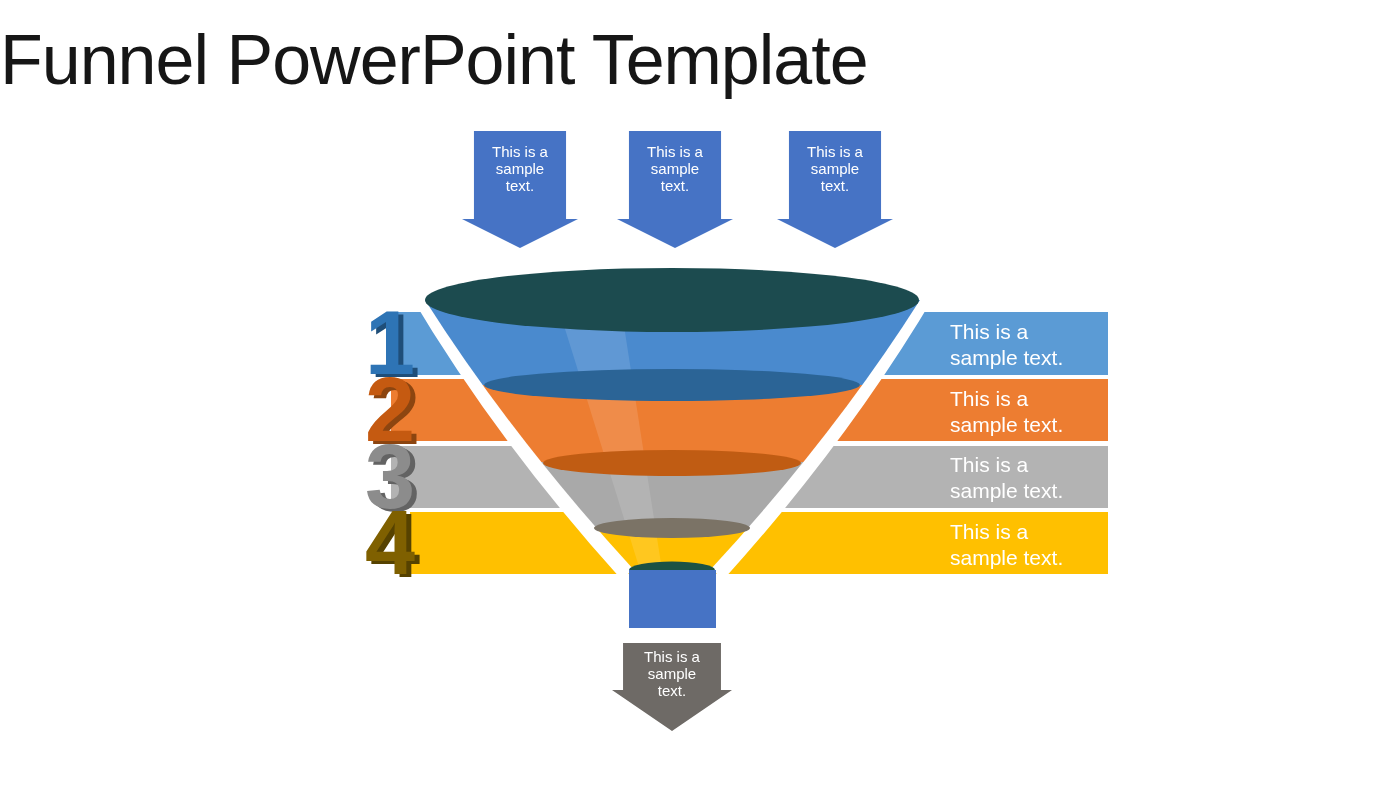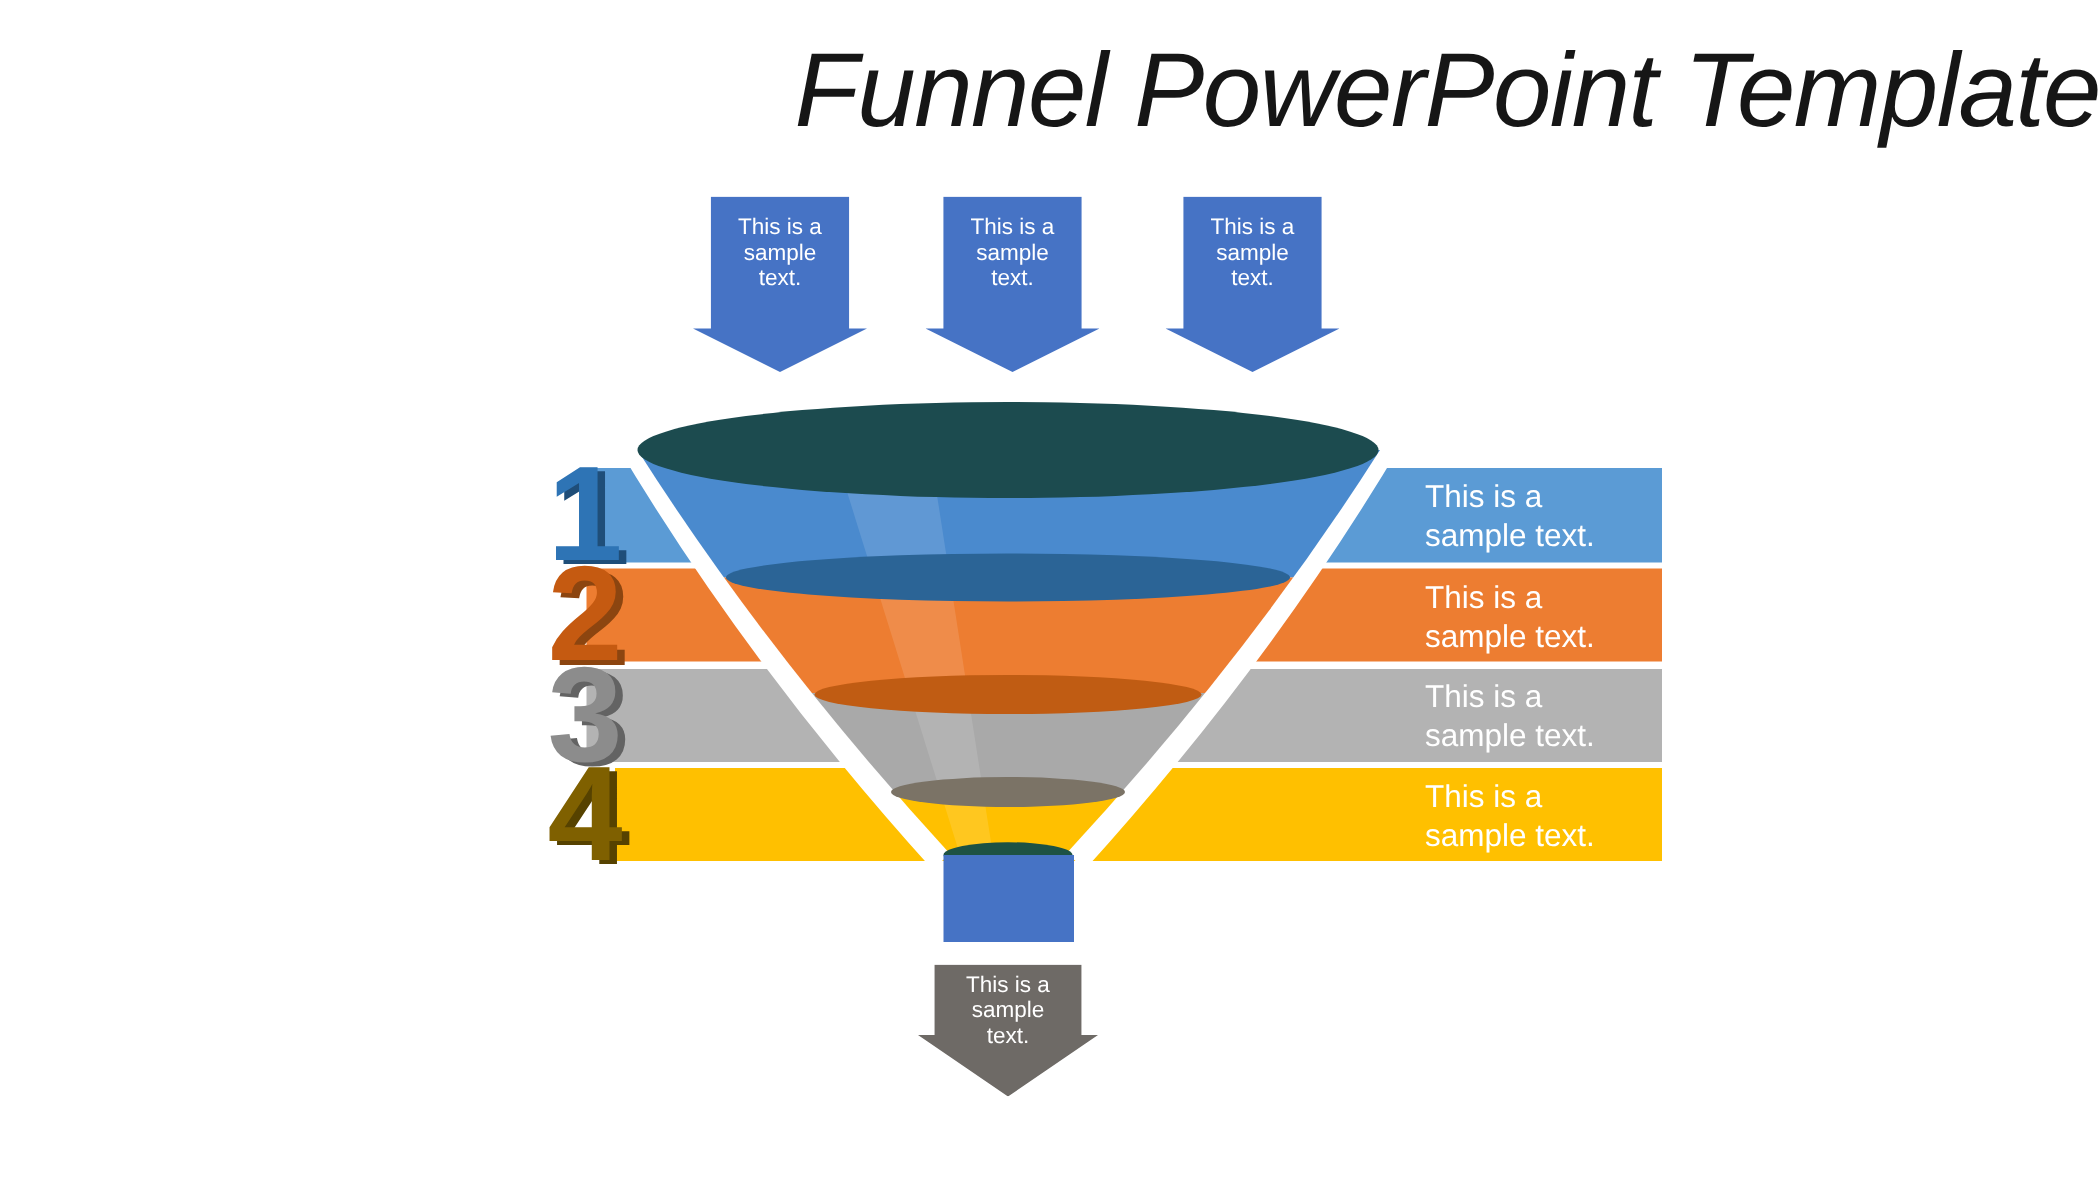--- a/index.html
+++ b/index.html
@@ -1,24 +1,23 @@
 <!DOCTYPE html>
 <html><head>
 <meta charset="utf-8">
 <style>
   html,body{margin:0;padding:0;background:#fff;}
   .slide{
     position:relative;width:1400px;height:787px;background:#ffffff;overflow:hidden;
     font-family:"Liberation Sans",sans-serif;
   }
   .title{
-    position:absolute;left:0;top:24px;width:1400px;text-align:right;
+    position:absolute;left:0;top:24px;width:1400px;text-align:left;
     font-size:70px;font-weight:300;letter-spacing:-1px;color:#161616;line-height:72px;
     font-family:"Liberation Sans",sans-serif;
-    font-style:italic;
   }
   
   .top-arrow{
     position:absolute;top:131px;width:116px;height:117px;
     clip-path:polygon(10.3% 0,89.7% 0,89.7% 75.2%,100% 75.2%,50% 100%,0 75.2%,10.3% 75.2%);
   }
   .arrow-a1{left:462px;}
   .arrow-a2{left:617px;}
   .arrow-a3{left:777px;}
   .top-arrow .arrow-text{

